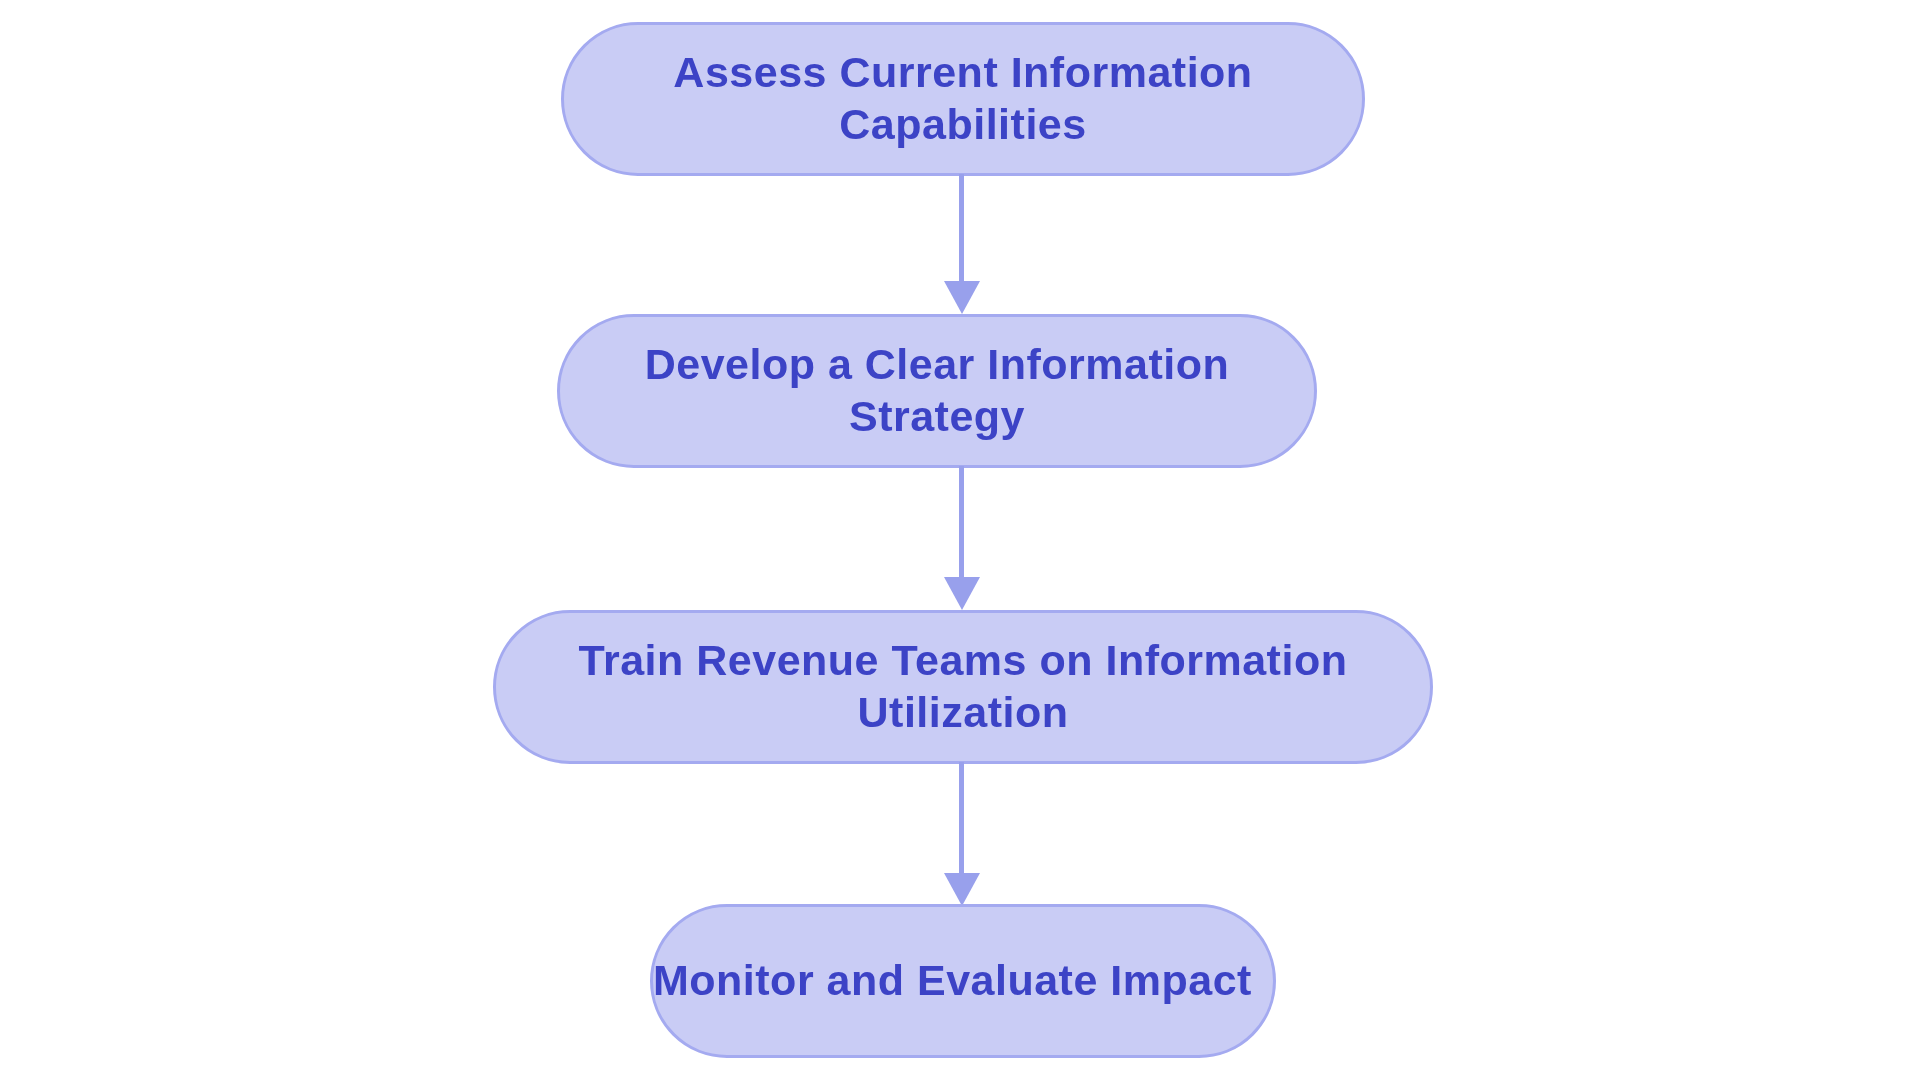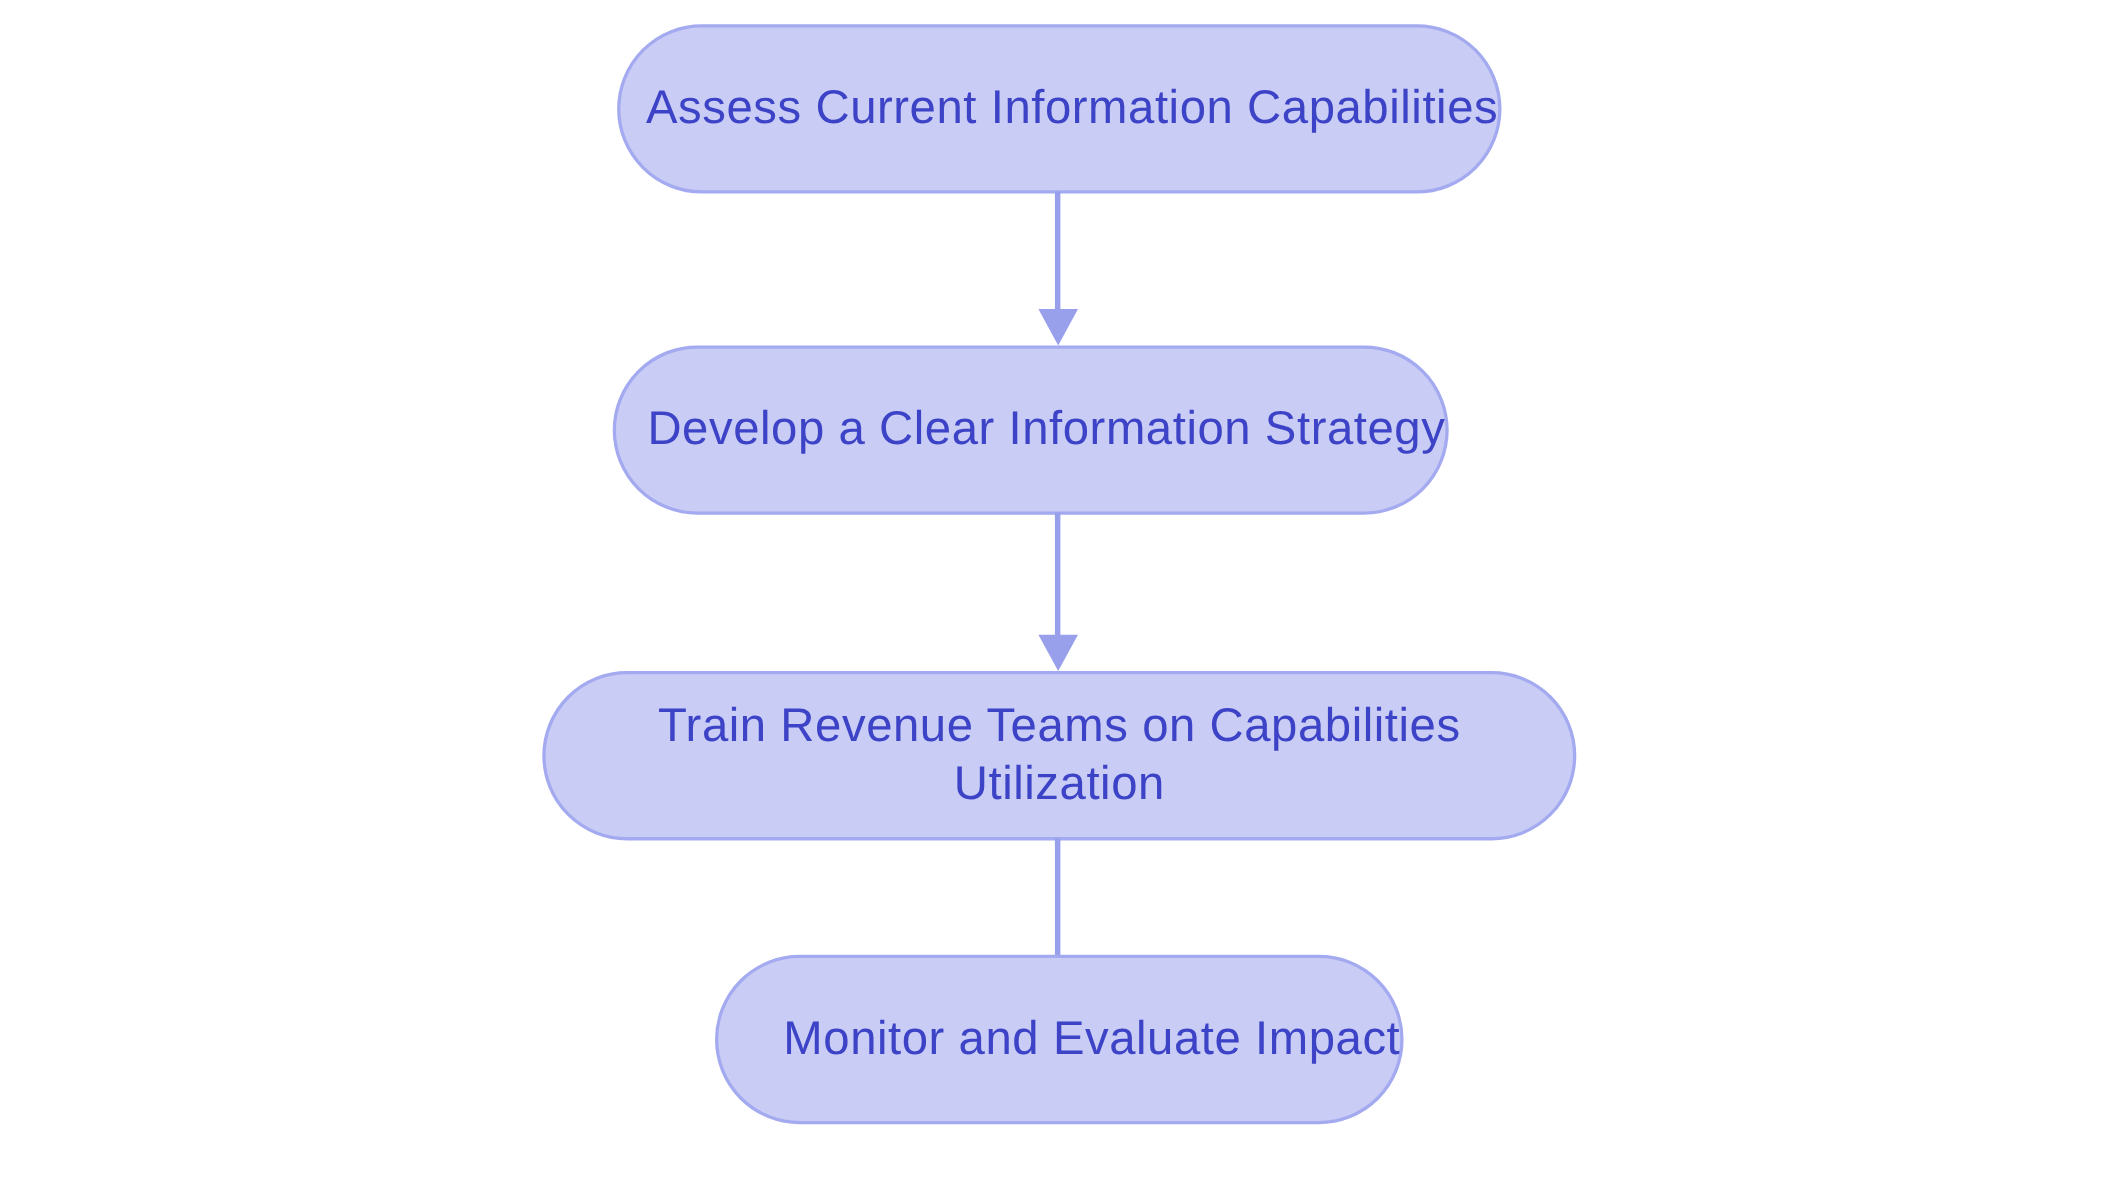--- a/index.html
+++ b/index.html
@@ -18,32 +18,32 @@
     overflow: hidden;
   }
   .node {
     position: absolute;
     box-sizing: border-box;
     background: var(--node-fill, #c9ccf5);
     border: 3px solid var(--node-border, #a4aaf0);
     border-radius: 78px;
     display: flex;
     align-items: center;
-    justify-content: flex-end;
+    justify-content: flex-start;
     text-align: center;
     color: var(--node-text, #3c43c6);
     font-size: 43px;
-    font-weight: 400;
+    font-weight: 700;
     letter-spacing: 0.5px;
     line-height: 1.2;
   }
   .node-1 { left: 561px; top:  22px; width: 804px; height: 154px; }
   .node-2 { left: 557px; top: 314px; width: 760px; height: 154px; }
   .node-3 { left: 493px; top: 610px; width: 940px; height: 154px; }
-  .node-4 { left: 650px; top: 868px; width: 626px; height: 154px; }
+  .node-4 { left: 650px; top: 904px; width: 626px; height: 154px; }
 
   .arrow-line {
     position: absolute;
     left: 959px;
     width: 5px;
     background: var(--arrow, #98a0ec);
   }
   .arrow-line.a1 { top: 174px; height: 110px; }
   .arrow-line.a2 { top: 466px; height: 114px; }
   .arrow-line.a3 { top: 762px; height: 114px; }
@@ -74,21 +74,21 @@
   <div class="arrowhead a1"></div>
 
   <div class="node node-2">
     <span>Develop a Clear Information Strategy</span>
   </div>
 
   <div class="arrow-line a2"></div>
   <div class="arrowhead a2"></div>
 
   <div class="node node-3">
-    <span>Train Revenue Teams on Capabilities Utilization</span>
+    <span>Train Revenue Teams on Information Utilization</span>
   </div>
 
   <div class="arrow-line a3"></div>
   <div class="arrowhead a3"></div>
 
   <div class="node node-4">
     <span>Monitor and Evaluate Impact</span>
   </div>
 
 </div>

